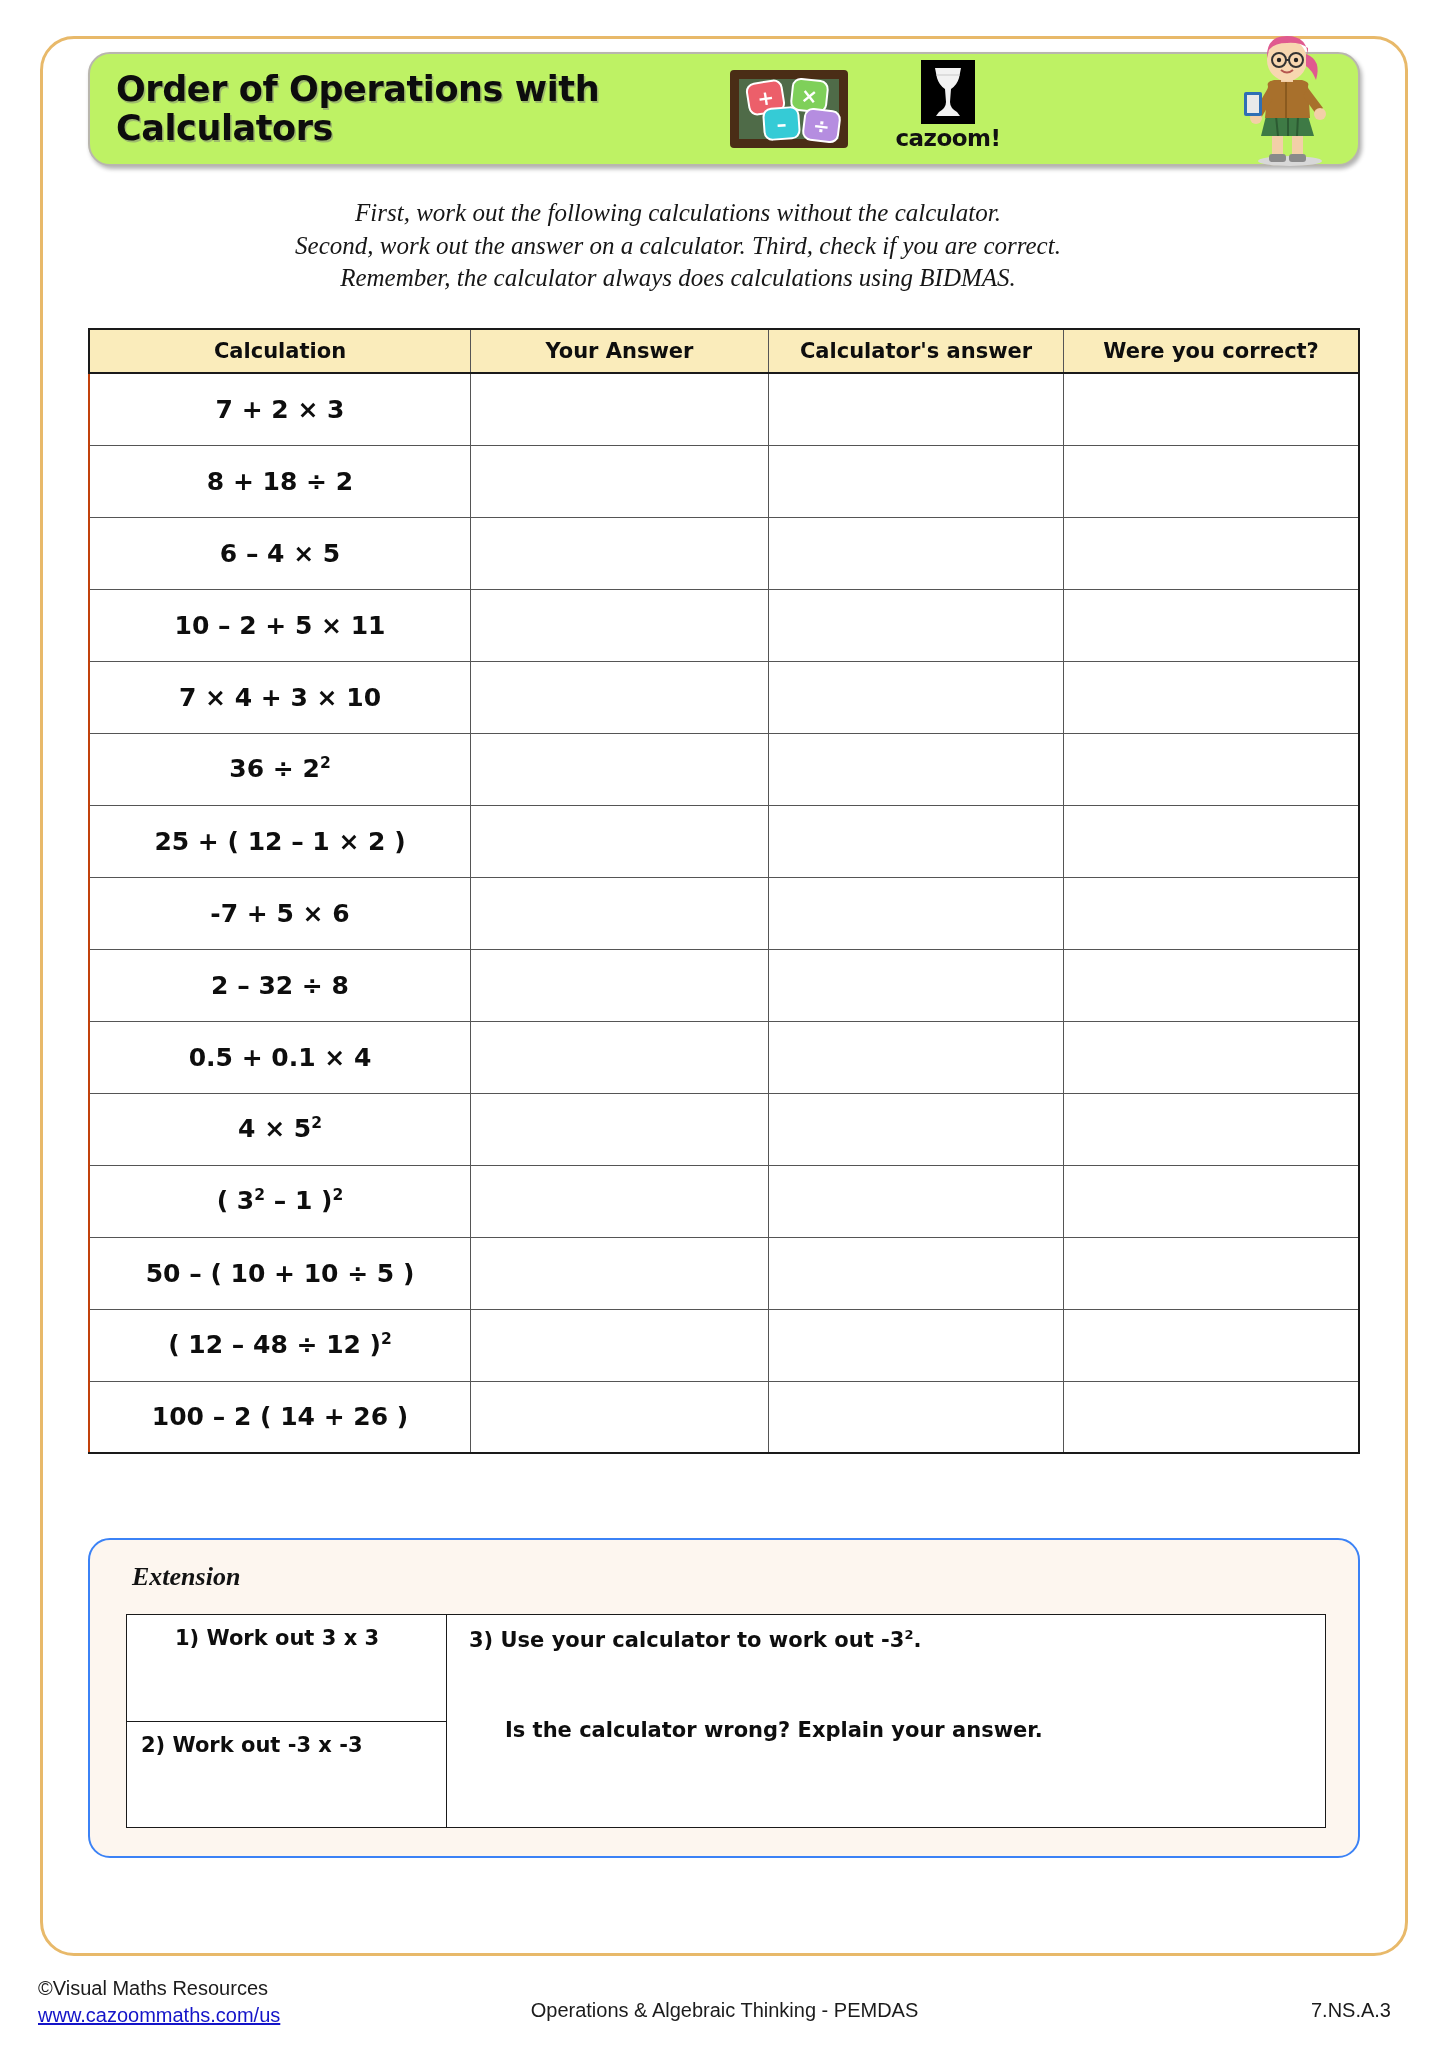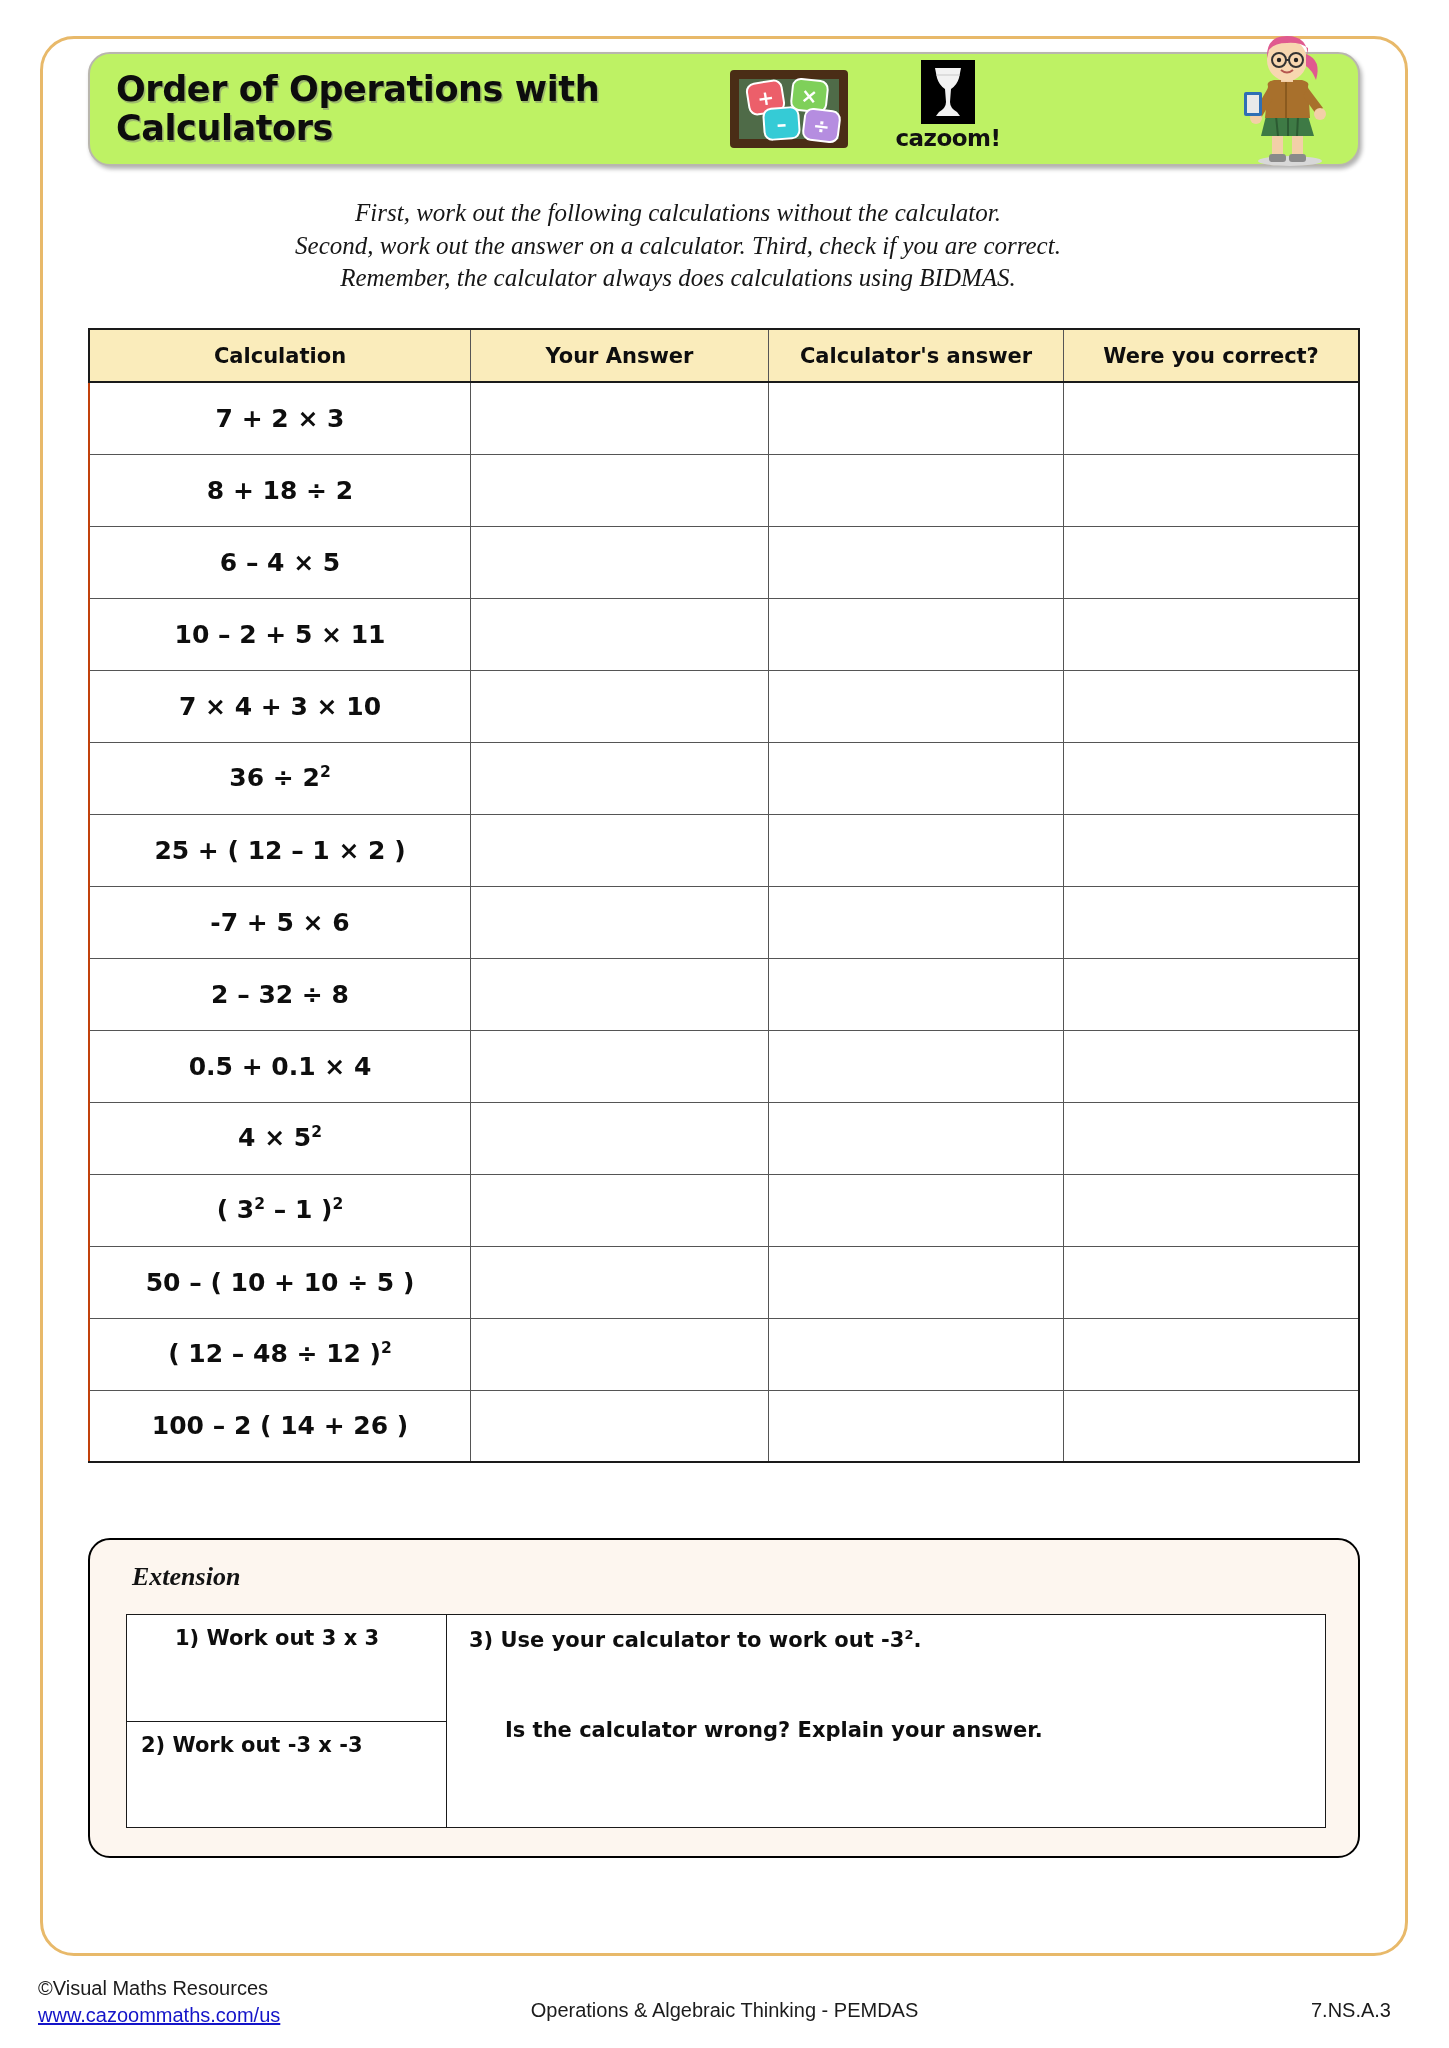--- a/index.html
+++ b/index.html
@@ -155,21 +155,21 @@
   .calc-table th, .calc-table td {
     border: 1px solid #555555;
     box-sizing: border-box;
   }
   .calc-table thead th {
     background: #faecbb;
     font-family: "DejaVu Sans", sans-serif;
     font-weight: bold;
     font-size: 21px;
     color: #0e0e0e;
-    height: 53px;
+    height: 44px;
     border-top: 2px solid #1a1a1a;
     border-bottom: 2px solid #1a1a1a;
   }
   .calc-table thead th:first-child { border-left: 2px solid #1a1a1a; }
   .calc-table thead th:last-child  { border-right: 2px solid #1a1a1a; }
   .calc-table tbody td {
     height: 72px;
     background: #ffffff;
   }
   .calc-table tbody tr td:first-child { border-left: 2px solid #c2410c; }
@@ -185,21 +185,21 @@
   .calc-cell sup { font-size: 0.62em; vertical-align: super; }
 
   
   .extension-box {
     position: absolute;
     left: 88px;
     top: 1538px;
     width: 1272px;
     height: 320px;
     background: #fdf6ef;
-    border: 2px solid #000000;
+    border: 2px solid #3b82f6;
     border-radius: 22px;
     box-sizing: border-box;
   }
   .extension-title {
     position: absolute;
     left: 42px;
     top: 22px;
     font-family: "Liberation Serif", serif;
     font-weight: bold;
     font-style: italic;

